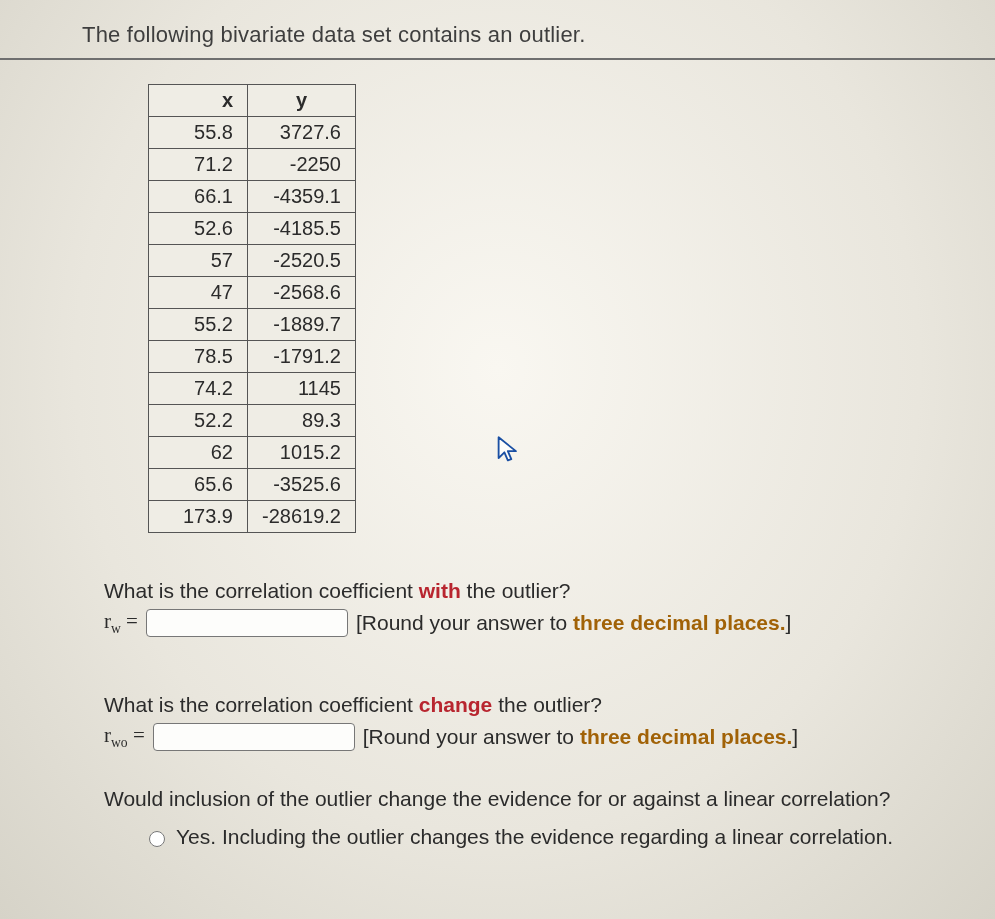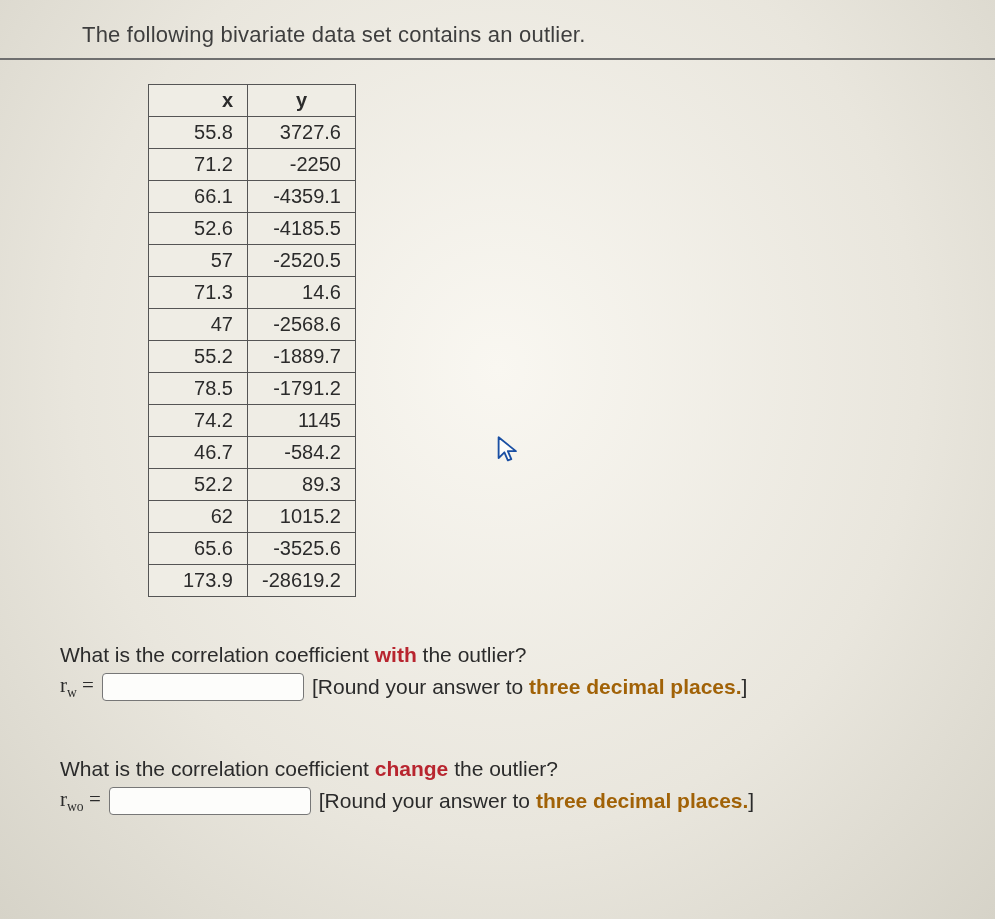--- a/index.html
+++ b/index.html
@@ -39,21 +39,21 @@
     height: 23px;
   }
   table.data th {
     font-weight: 700;
     text-align: center;
   }
   table.data th:first-child, table.data td:first-child {
     text-align: right;
   }
   .qblock {
-    margin-left: 60px;
+    margin-left: 104px;
     margin-top: 46px;
     font-size: 21px;
     color: #2b2b2b;
   }
   .qblock .with { color:#b8252f; font-weight:700; }
   .qblock .without { color:#b8252f; font-weight:700; }
   .qblock .num { color:#a16207; font-weight:700; }
   .answer-row {
     margin-top: 6px;
     display:flex;
@@ -124,42 +124,34 @@
         </tr>
         <tr>
           <td>52.6</td>
           <td>-4185.5</td>
         </tr>
         <tr>
           <td>57</td>
           <td>-2520.5</td>
         </tr>
         <tr>
-          <td>71.3</td>
-          <td>14.6</td>
-        </tr>
-        <tr>
           <td>47</td>
           <td>-2568.6</td>
         </tr>
         <tr>
           <td>55.2</td>
           <td>-1889.7</td>
         </tr>
         <tr>
           <td>78.5</td>
           <td>-1791.2</td>
         </tr>
         <tr>
           <td>74.2</td>
           <td>1145</td>
-        </tr>
-        <tr>
-          <td>46.7</td>
-          <td>-584.2</td>
         </tr>
         <tr>
           <td>52.2</td>
           <td>89.3</td>
         </tr>
         <tr>
           <td>62</td>
           <td>1015.2</td>
         </tr>
         <tr>
@@ -192,20 +184,27 @@
       <span class="sub">
         <span>r</span><span class="subscript">wo</span> =
       </span>
       <span class="input-box"></span>
       <span>
         <span>[Round your answer to </span><span class="num">three decimal places.</span><span>]</span>
       </span>
     </div>
   </div>
 
+  <div class="qblock q3">
+    <span>Would inclusion of the outlier change the evidence for or against a linear correlation?</span>
+    <div class="radio-row">
+      <input type="radio" style="">
+      <span>Yes. Including the outlier changes the evidence regarding a linear correlation.</span>
+    </div>
+  </div>
 
   <div class="cursor">
     <svg viewBox="0 0 24 26">
       <path d="M3 2 L3 20 L8 15 L11 22 L14 21 L11 14 L18 14 Z" fill="#fdfdfb" stroke="#1a4fa3" stroke-width="1.6" stroke-linejoin="round"></path>
     </svg>
   </div>
 
 </div>
 
 </body></html>

